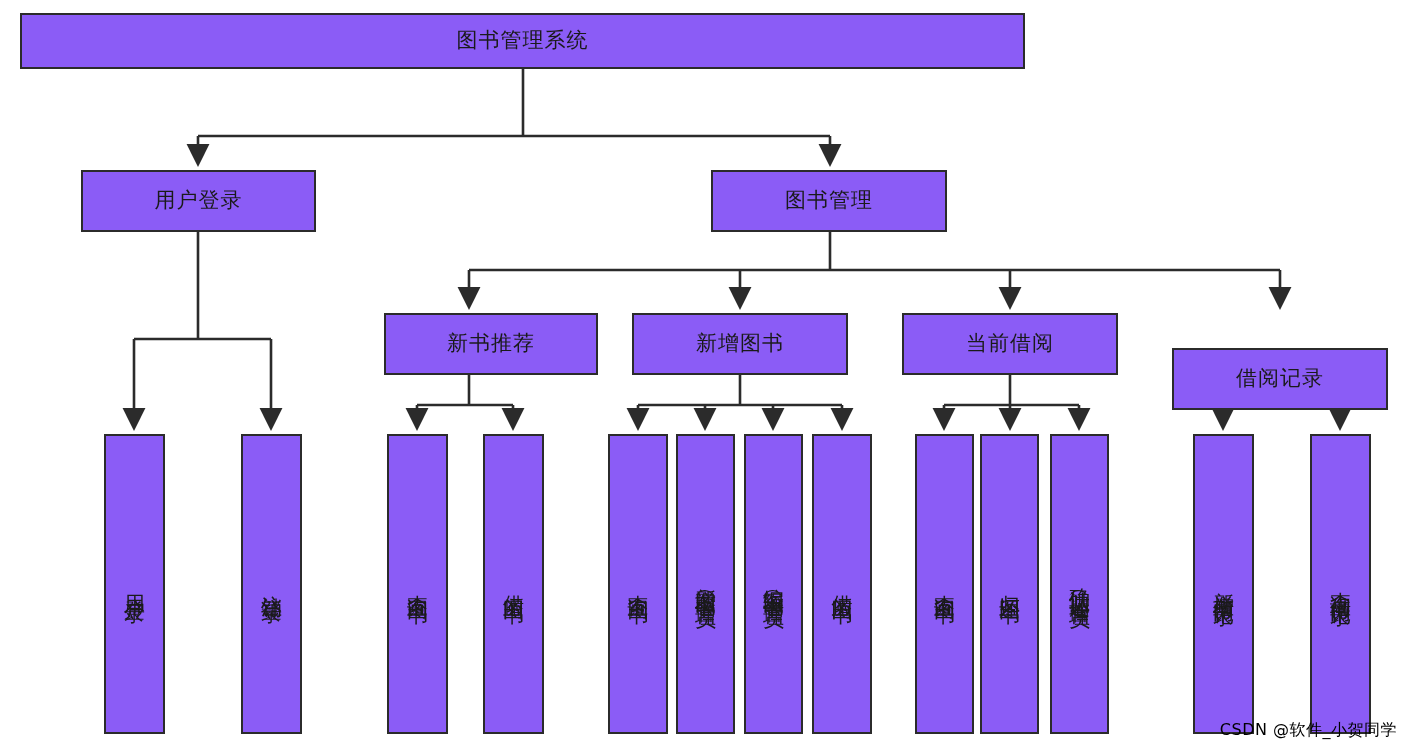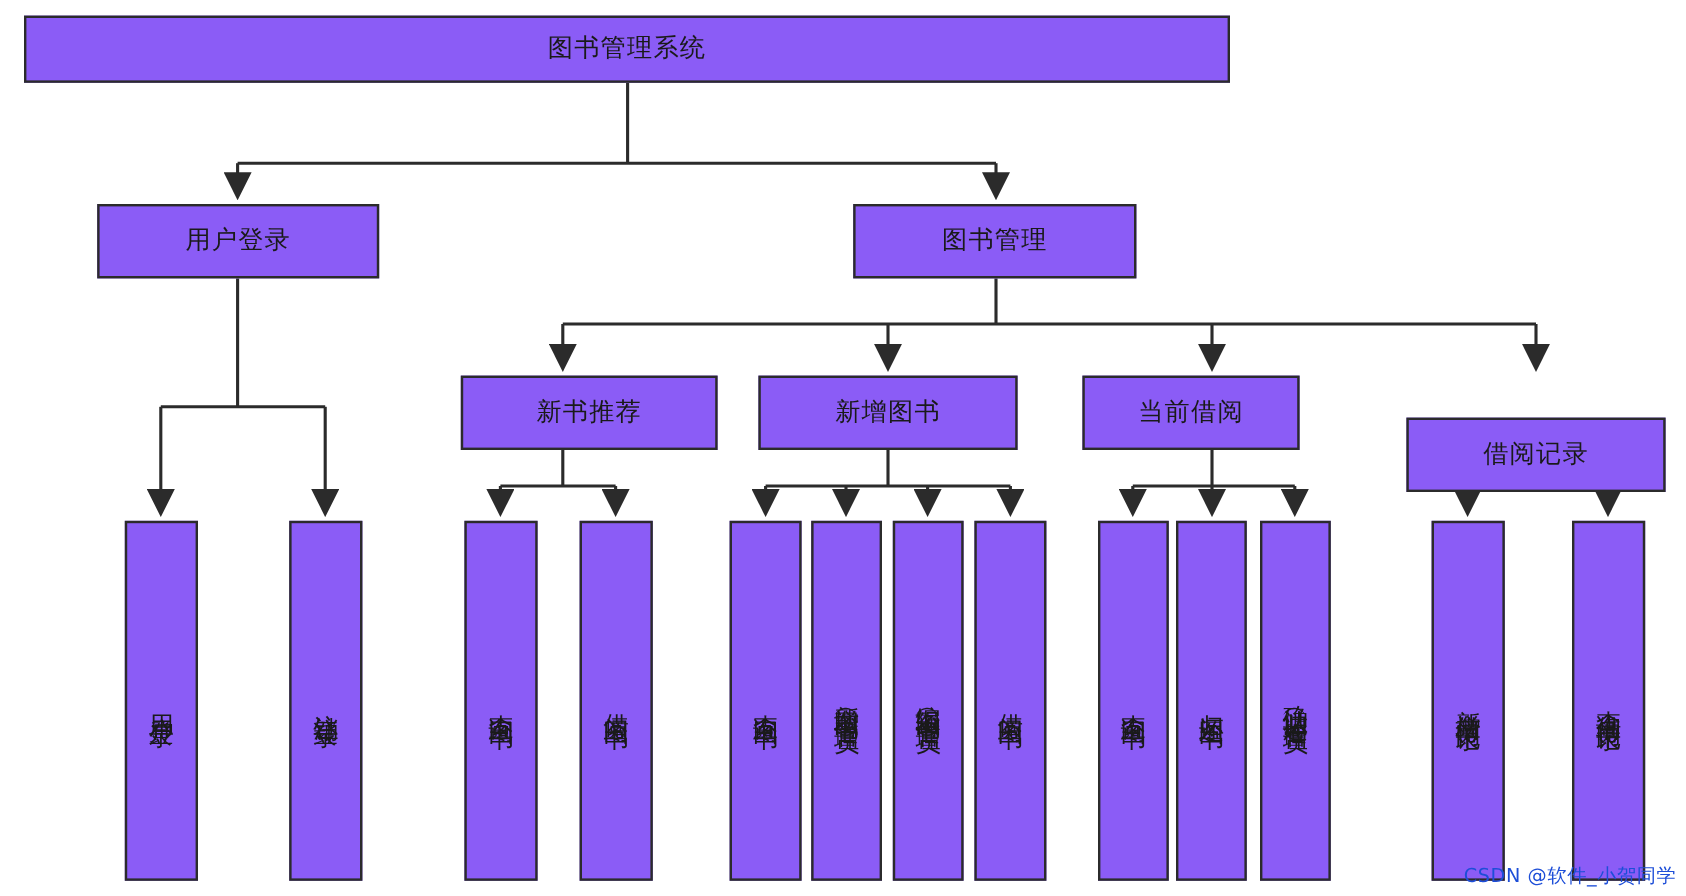--- a/index.html
+++ b/index.html
@@ -55,21 +55,21 @@
     line-height: 1.05;
     letter-spacing: 3px;
     white-space: nowrap;
     display: block;
   }
   #watermark {
     position: absolute;
     right: 8px;
     bottom: 6px;
     font-size: 16px;
-    color: #1d4ed8;
+    color: #000000;
     letter-spacing: 0.5px;
     white-space: nowrap;
     z-index: 5;
   }
 </style>
 </head>
 <body>
 
 <div id="canvas">
 
@@ -133,21 +133,21 @@
   <div class="node h" style="left:711px; top:170px; width:236px; height:62px;">
     <span>图书管理</span>
   </div>
 
   <div class="node h" style="left:362px; top:313px; width:214px; height:62px;margin-left:22px;">
     <span>新书推荐</span>
   </div>
   <div class="node h" style="left:632px; top:313px; width:216px; height:62px;">
     <span>新增图书</span>
   </div>
-  <div class="node h" style="left:902px; top:313px; width:181px; height:62px;">
+  <div class="node h" style="left:902px; top:313px; width:216px; height:62px;">
     <span>当前借阅</span>
   </div>
   <div class="node h" style="left:1172px; top:313px; width:216px; height:62px;margin-top:35px;">
     <span>借阅记录</span>
   </div>
 
   <div class="node v" style="left:104px; top:434px; width:61px; height:300px;">
     <span class="vtext">用户登录</span>
   </div>
   <div class="node v" style="left:241px; top:434px; width:61px; height:300px;">

